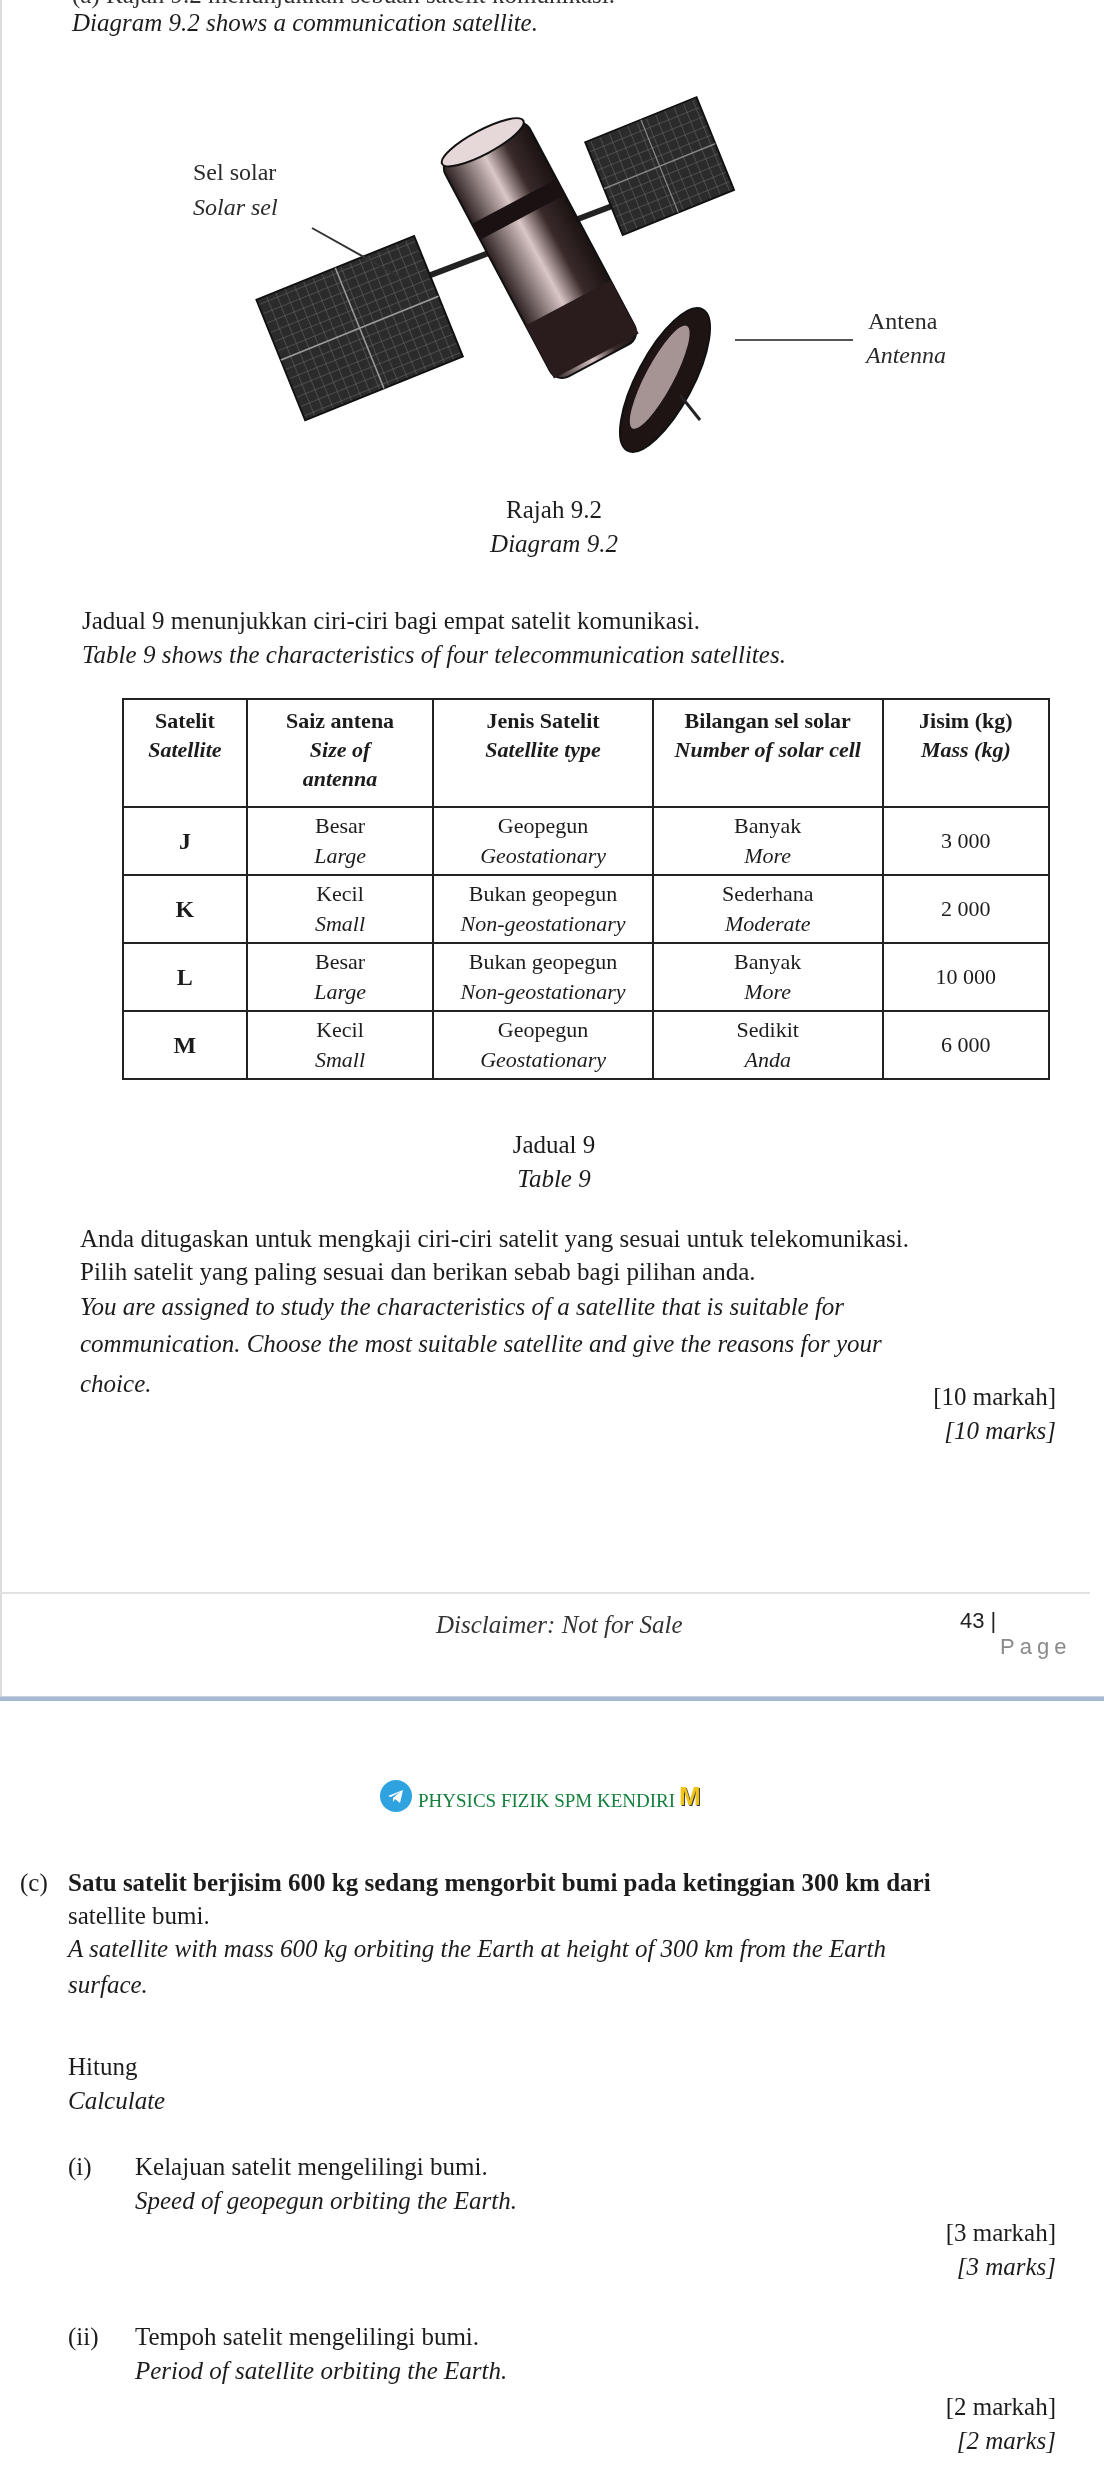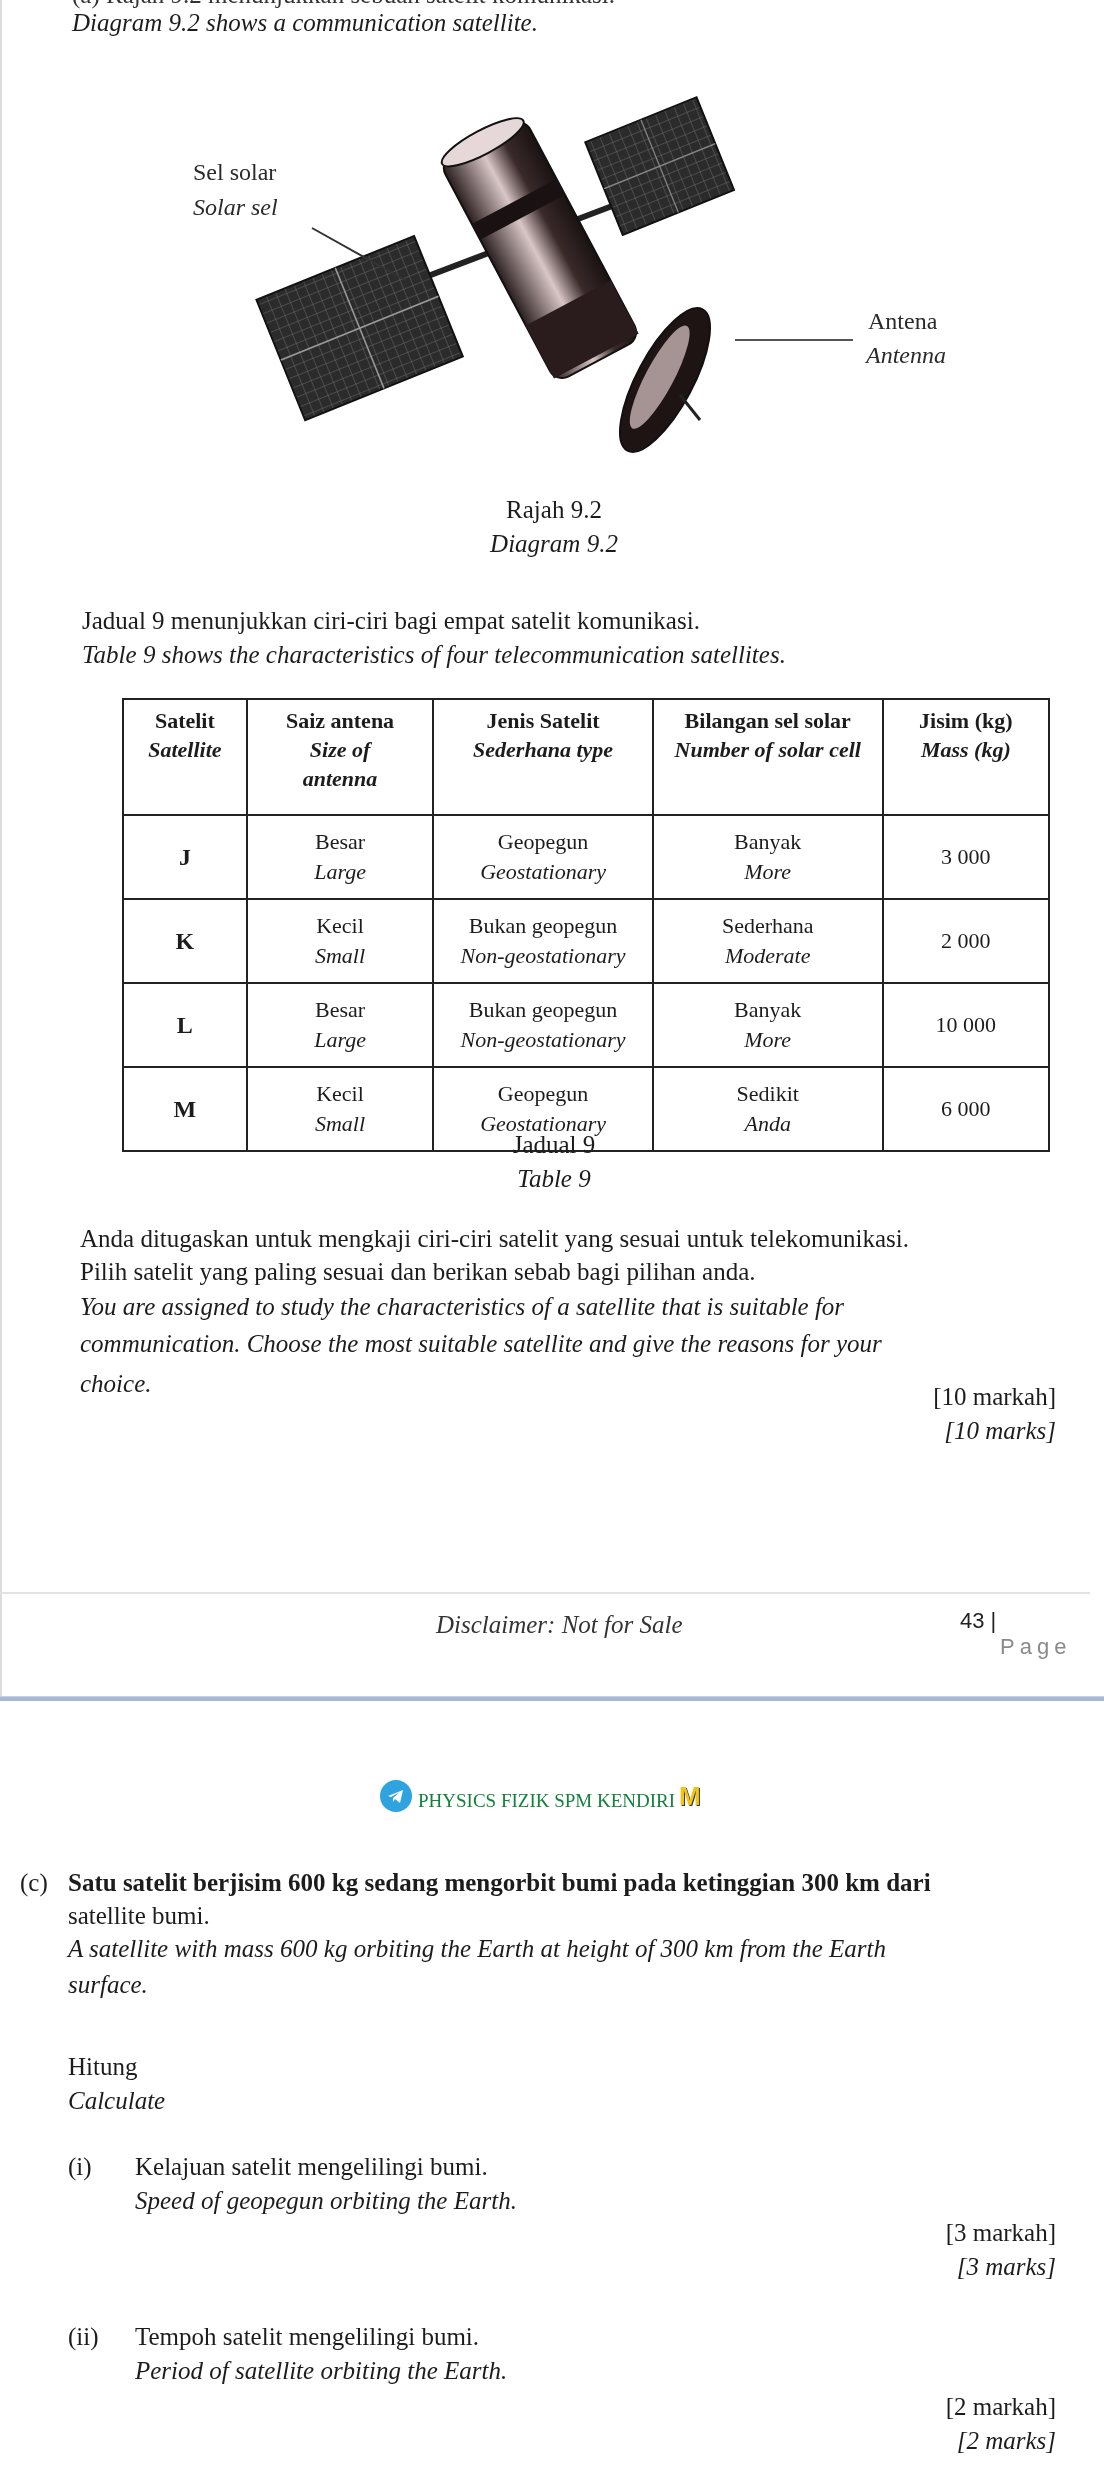--- a/index.html
+++ b/index.html
@@ -10,21 +10,21 @@
   .b { font-weight: bold; }
   .txt { font-size: 25px; line-height: 33px; white-space: nowrap; }
   .page-left-border { left: 0; top: 0; width: 2px; height: 1698px; background: #dcdcdc; }
   .cutoff { left: 72px; top: -22px; font-size: 25px; color: #333; }
   
   .sat-label { font-size: 24px; line-height: 34px; color: #2a2a2a; }
   .caption { font-size: 25px; line-height: 34px; text-align: center; width: 400px; }
   
   table.sat { position: absolute; left: 122px; top: 698px; width: 928px; border-collapse: collapse;
               font-size: 22px; }
-  table.sat td, table.sat th { border: 2px solid #222; text-align: center; vertical-align: middle; padding: 8px 4px; }
+  table.sat td, table.sat th { border: 2px solid #222; text-align: center; vertical-align: middle; padding: 0 4px; }
   table.sat th { font-weight: bold; line-height: 29px; vertical-align: top; padding-top: 6px; height: 100px; }
   table.sat td { line-height: 30px; height: 66px; }
   table.sat td.letter { font-weight: bold; font-size: 24px; }
   .marks { font-size: 25px; line-height: 34px; text-align: right; }
   .footer-line { left: 0; top: 1592px; width: 1090px; height: 2px; background: #e2e2e2; }
   .disclaimer { font-size: 25px; font-style: italic; color: #333; }
   .pagenum { font-family: "Liberation Sans", sans-serif; font-size: 22px; color: #222; }
   .pagenum .pg { color: #8a8a8a; letter-spacing: 5px; margin-left: 40px; }
   .page-sep { left: 0; top: 1696px; width: 1104px; height: 4px; background: #a8b9d3; border-top: 1px solid #c6d2e3; }
   .brand { font-size: 19px; color: #15803d; }
@@ -102,21 +102,21 @@
     <col style="width:124px">
       <col style="width:187px">
       <col style="width:220px">
       <col style="width:230px">
       <col style="width:167px">
   </colgroup>
   <thead>
     <tr>
       <th><span>Satelit</span><br><i>Satellite</i></th>
       <th><span>Saiz antena</span><br><i style="display:inline-block;width:110px;">Size of antenna</i></th>
-      <th><span>Jenis Satelit</span><br><i>Sederhana type</i></th>
+      <th><span>Jenis Satelit</span><br><i>Satellite type</i></th>
       <th><span>Bilangan sel solar</span><br><i style="display:inline-block;width:190px;">Number of solar cell</i></th>
       <th><span>Jisim (kg)</span><br><i>Mass (kg)</i></th>
     </tr>
   </thead>
   <tbody>
     <tr>
       <td class="letter">J</td>
       <td><span>Besar</span><br><i>Large</i></td>
       <td><span>Geopegun</span><br><i>Geostationary</i></td>
       <td><span>Banyak</span><br><i>More</i></td>

